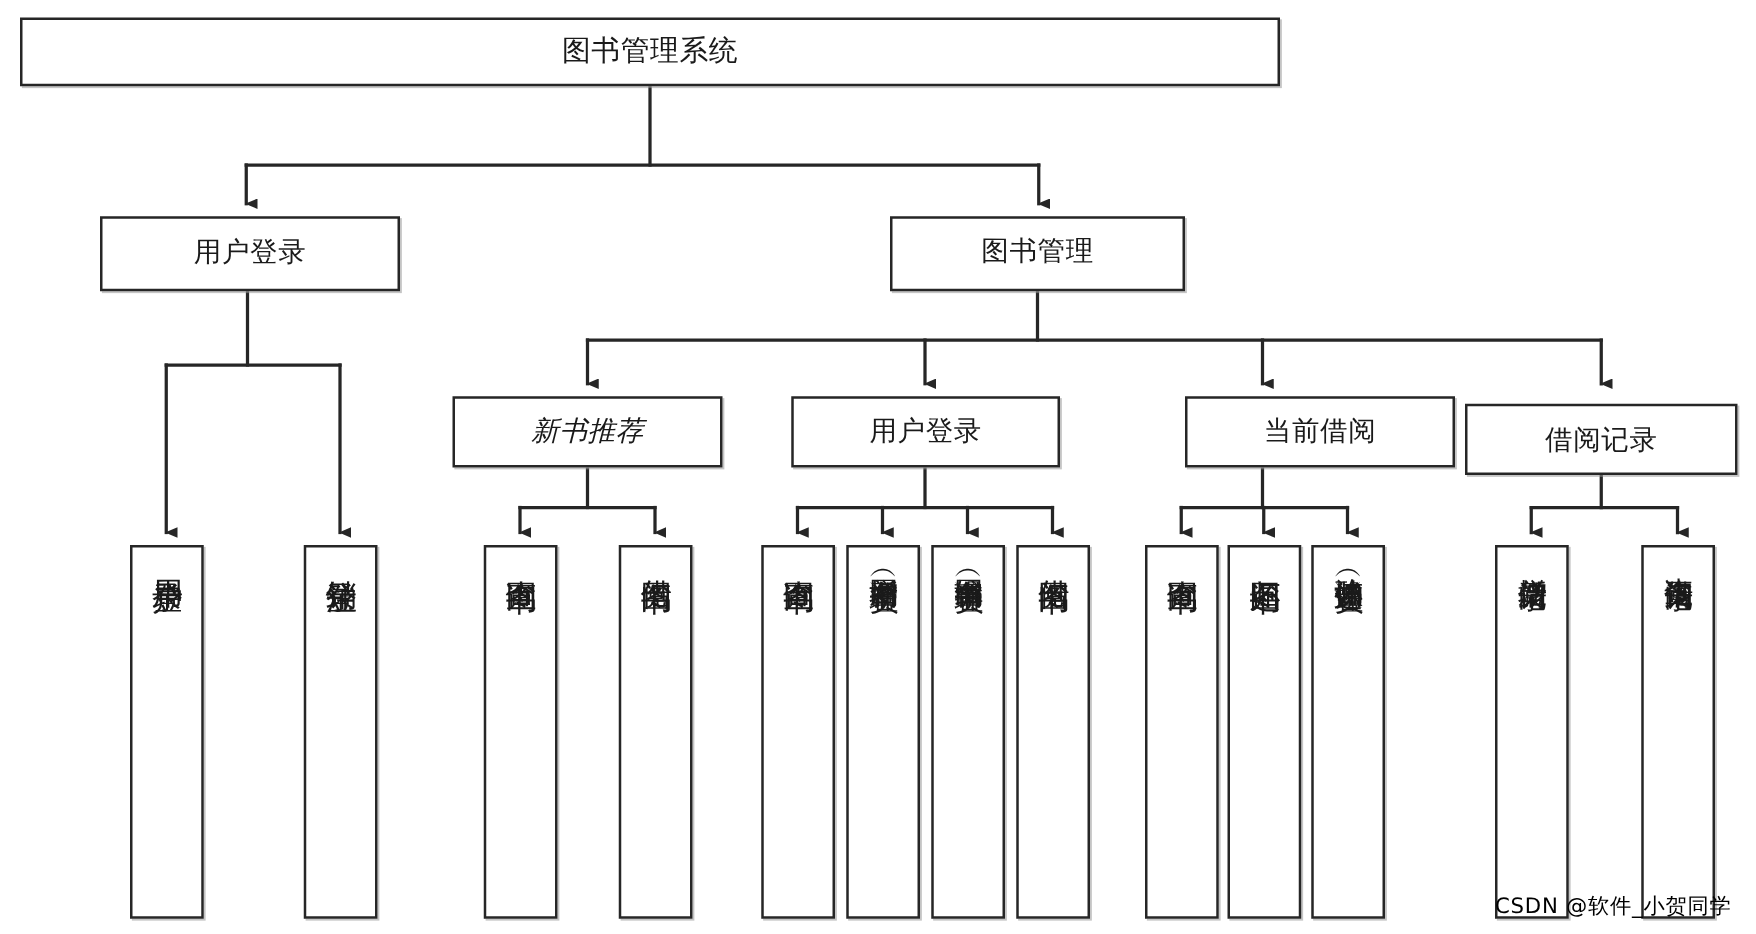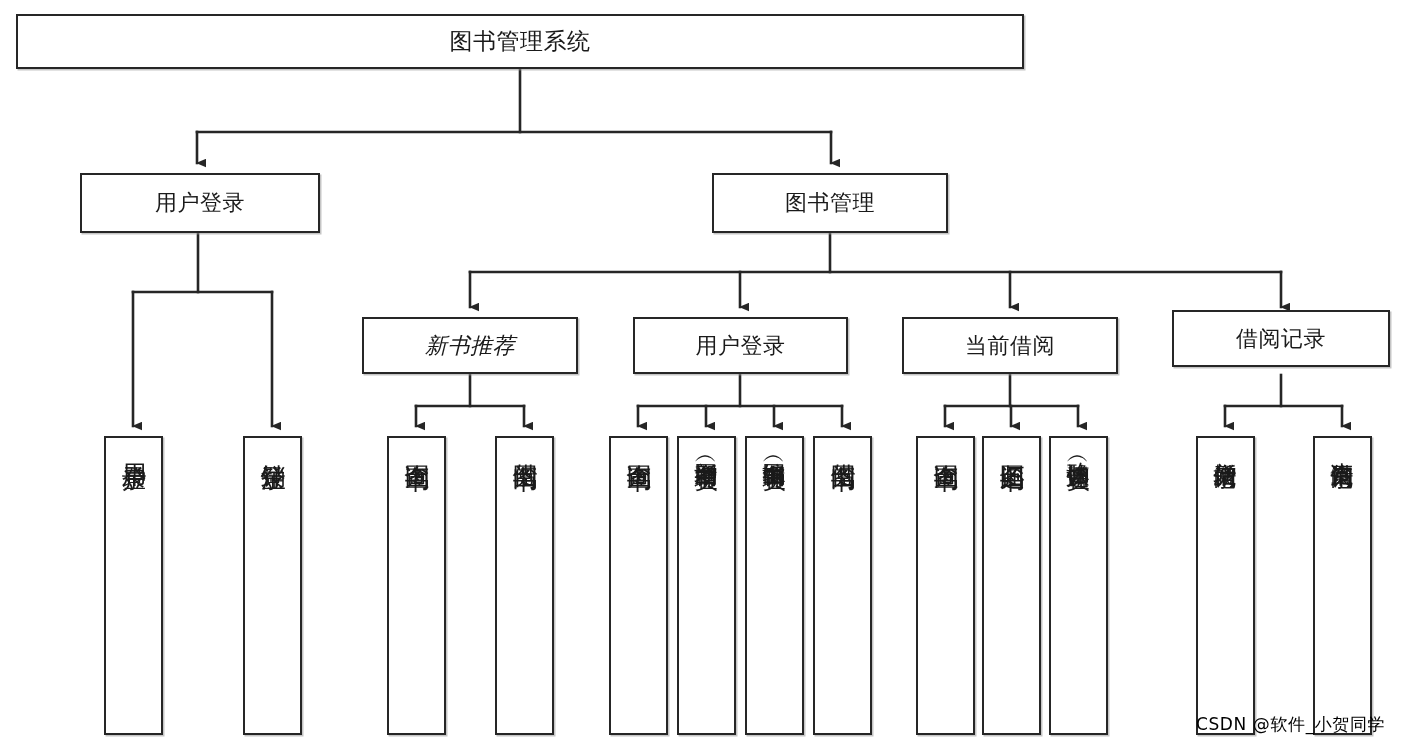--- a/index.html
+++ b/index.html
@@ -140,37 +140,37 @@
   </svg>
 
   <div class="node h-node root" style="left:16px; top:14px; width:1008px; height:55px;">
     <span class="lbl">图书管理系统</span>
   </div>
 
   <div class="node h-node" style="left:80px; top:173px; width:240px; height:60px;">
     <span class="lbl">用户登录</span>
   </div>
 
-  <div class="node h-node" style="left:712px; top:173px; width:236px; height:60px;">
+  <div class="node h-node" style="left:712px; top:173px; width:236px; height:60px;font-family:Liberation Mono, monospace;">
     <span class="lbl">图书管理</span>
   </div>
 
   <div class="node h-node" style="left:362px; top:317px; width:216px; height:57px;font-style:italic;">
     <span class="lbl">新书推荐</span>
   </div>
 
   <div class="node h-node" style="left:633px; top:317px; width:215px; height:57px;">
     <span class="lbl">用户登录</span>
   </div>
 
-  <div class="node h-node" style="left:902px; top:317px; width:216px; height:57px;">
+  <div class="node h-node" style="left:948px; top:317px; width:216px; height:57px;">
     <span class="lbl">当前借阅</span>
   </div>
 
-  <div class="node h-node" style="left:1172px; top:310px; width:218px; height:57px;font-family:Liberation Serif, serif;">
+  <div class="node h-node" style="left:1172px; top:323px; width:218px; height:57px;font-family:Liberation Serif, serif;">
     <span class="lbl">借阅记录</span>
   </div>
 
   <div class="node v-node" style="left:104px; top:436px; width:59px; height:299px;">
     <span class="lbl">用户登录</span>
   </div>
 
   <div class="node v-node" style="left:243px; top:436px; width:59px; height:299px;">
     <span class="lbl">注销登录</span>
   </div>

